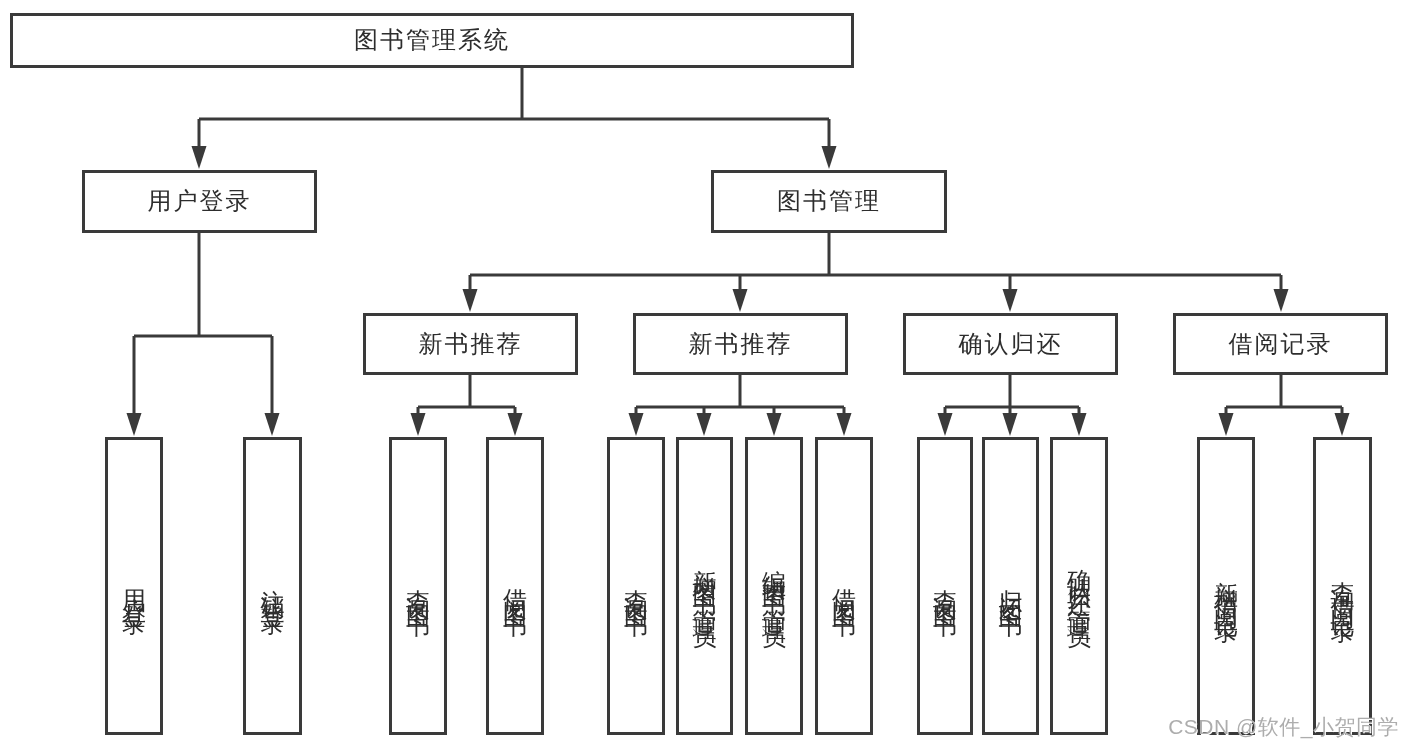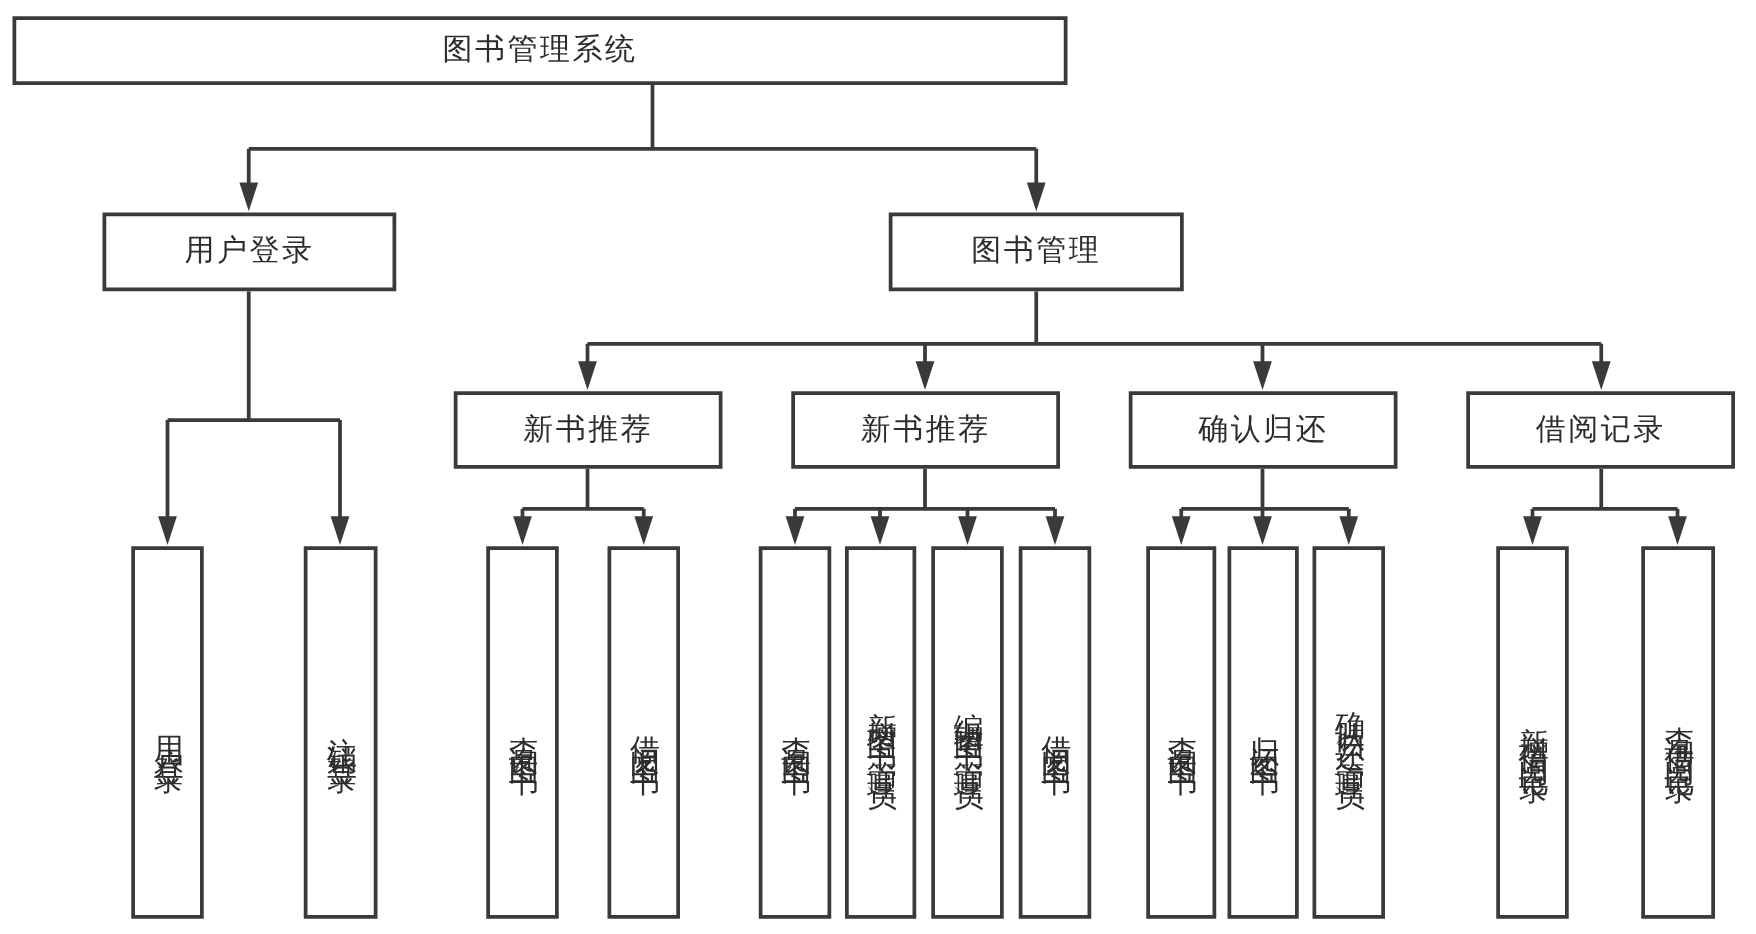--- a/index.html
+++ b/index.html
@@ -91,13 +91,14 @@
   <div class="node v" style="left:745px;top:437px;width:58px;height:298px">编辑图书（管理员）</div>
   <div class="node v" style="left:815px;top:437px;width:58px;height:298px">借阅图书</div>
 
   <div class="node v" style="left:917px;top:437px;width:56px;height:298px">查询图书</div>
   <div class="node v" style="left:982px;top:437px;width:57px;height:298px">归还图书</div>
   <div class="node v" style="left:1050px;top:437px;width:58px;height:298px">确认归还（管理员）</div>
 
   <div class="node v" style="left:1197px;top:437px;width:58px;height:298px">新增借阅记录</div>
   <div class="node v" style="left:1313px;top:437px;width:59px;height:298px">查询借阅记录</div>
 
+  <div class="watermark">CSDN @软件_小贺同学</div>
 </div>
 
 </body></html>

